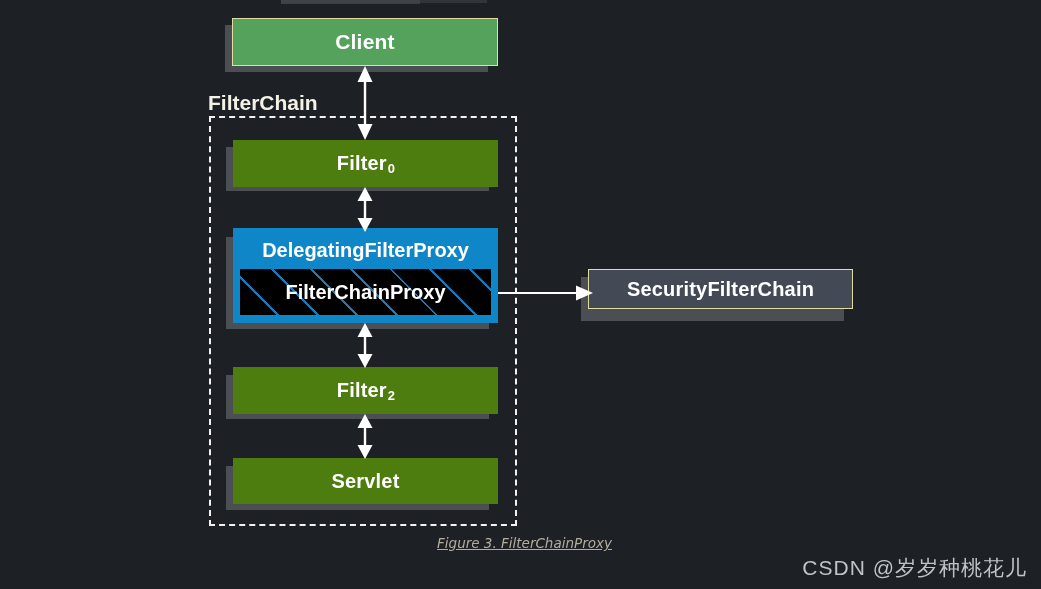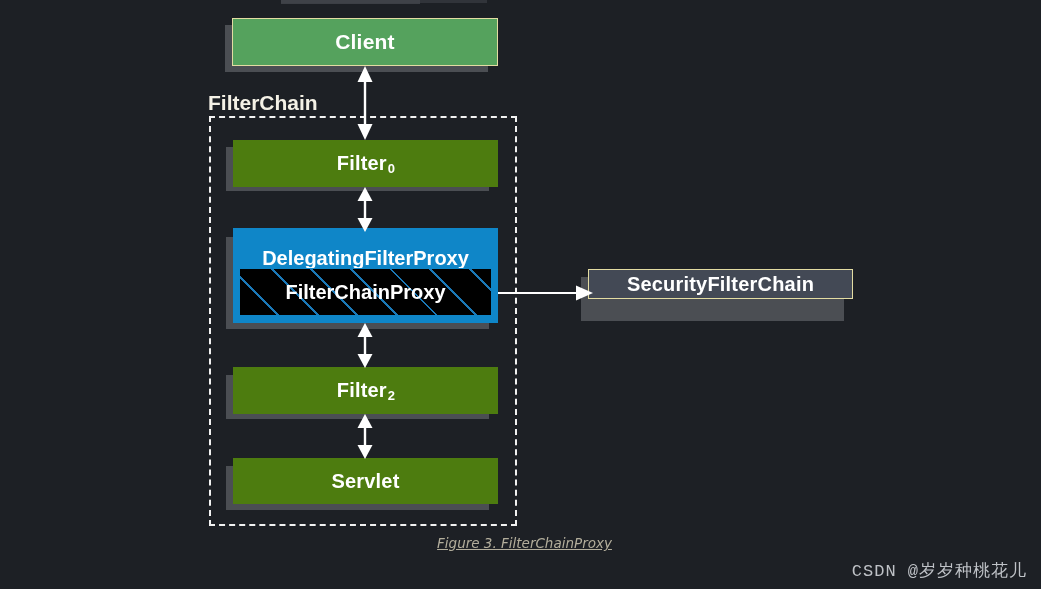--- a/index.html
+++ b/index.html
@@ -77,21 +77,21 @@
   
   #dfp-box {
     position: absolute;
     box-sizing: border-box;
     background: #0f86c8;
     z-index: 4;
   }
   #dfp-title {
     position: absolute;
     left: 0;
-    top: 12px;
+    top: 4px;
     width: 100%;
     height: 36px;
     display: flex;
     align-items: center;
     justify-content: center;
     color: #fff;
     font-weight: bold;
     font-size: 20px;
     z-index: 5;
   }
@@ -177,22 +177,22 @@
     z-index: 5;
     text-decoration: underline;
   }
 
   
   #watermark {
     position: absolute;
     right: 14px;
     bottom: 7px;
     color: #bfc2c7;
-    font-size: 17px;
-    font-family: Liberation Mono, monospace;
+    font-size: 21px;
+    font-family: Liberation Sans, sans-serif;
     letter-spacing: 1px;
     z-index: 8;
     white-space: nowrap;
   }
 </style>
 </head>
 <body>
 
 <div id="stage">
 
@@ -235,21 +235,21 @@
     <div id="fcp-hatch"></div>
     <span id="fcp-label">FilterChainProxy</span>
   </div>
 
   <svg class="arrow-h" style="left:498px; top:282px; width:95px; height:22px;" viewBox="0 0 95 22">
     <line x1="0" y1="11" x2="80" y2="11" stroke="#ffffff" stroke-width="2.2"></line>
     <polygon points="95,11 78,3.5 78,18.5" fill="#ffffff"></polygon>
   </svg>
 
   <div class="node-shadow" style="left:581px; top:277px; width:263px; height:44px;"></div>
-  <div class="node gray" style="left:588px; top:269px; width:265px; height:30px;">
+  <div class="node gray" style="left:588px; top:269px; width:265px; height:40px;">
     <span>SecurityFilterChain</span>
   </div>
 
   <svg class="arrow-v" style="left:353px; top:323px; width:24px; height:45px;" viewBox="0 0 24 45">
     <line x1="12" y1="10" x2="12" y2="35" stroke="#ffffff" stroke-width="2.4"></line>
     <polygon points="12,0 4.5,14 19.5,14" fill="#ffffff"></polygon>
     <polygon points="12,45 4.5,31 19.5,31" fill="#ffffff"></polygon>
   </svg>
 
   <div class="node-shadow" style="left:226px; top:375px; width:263px; height:44px;"></div>

